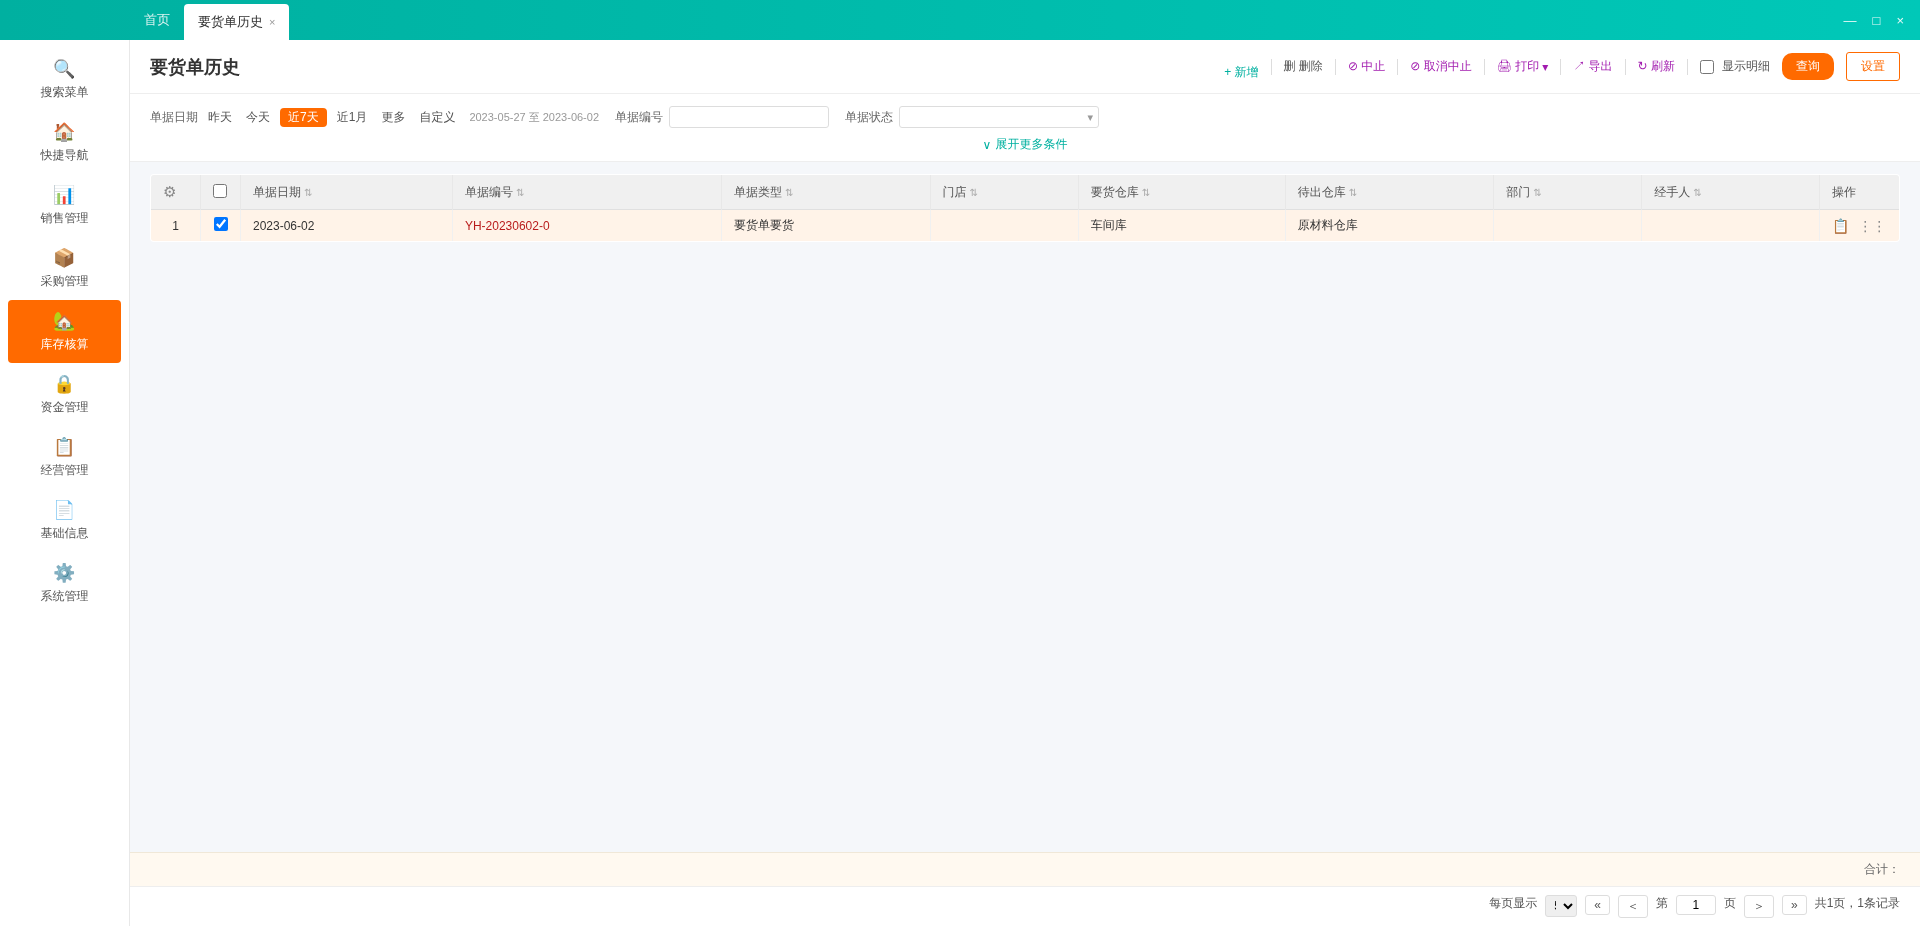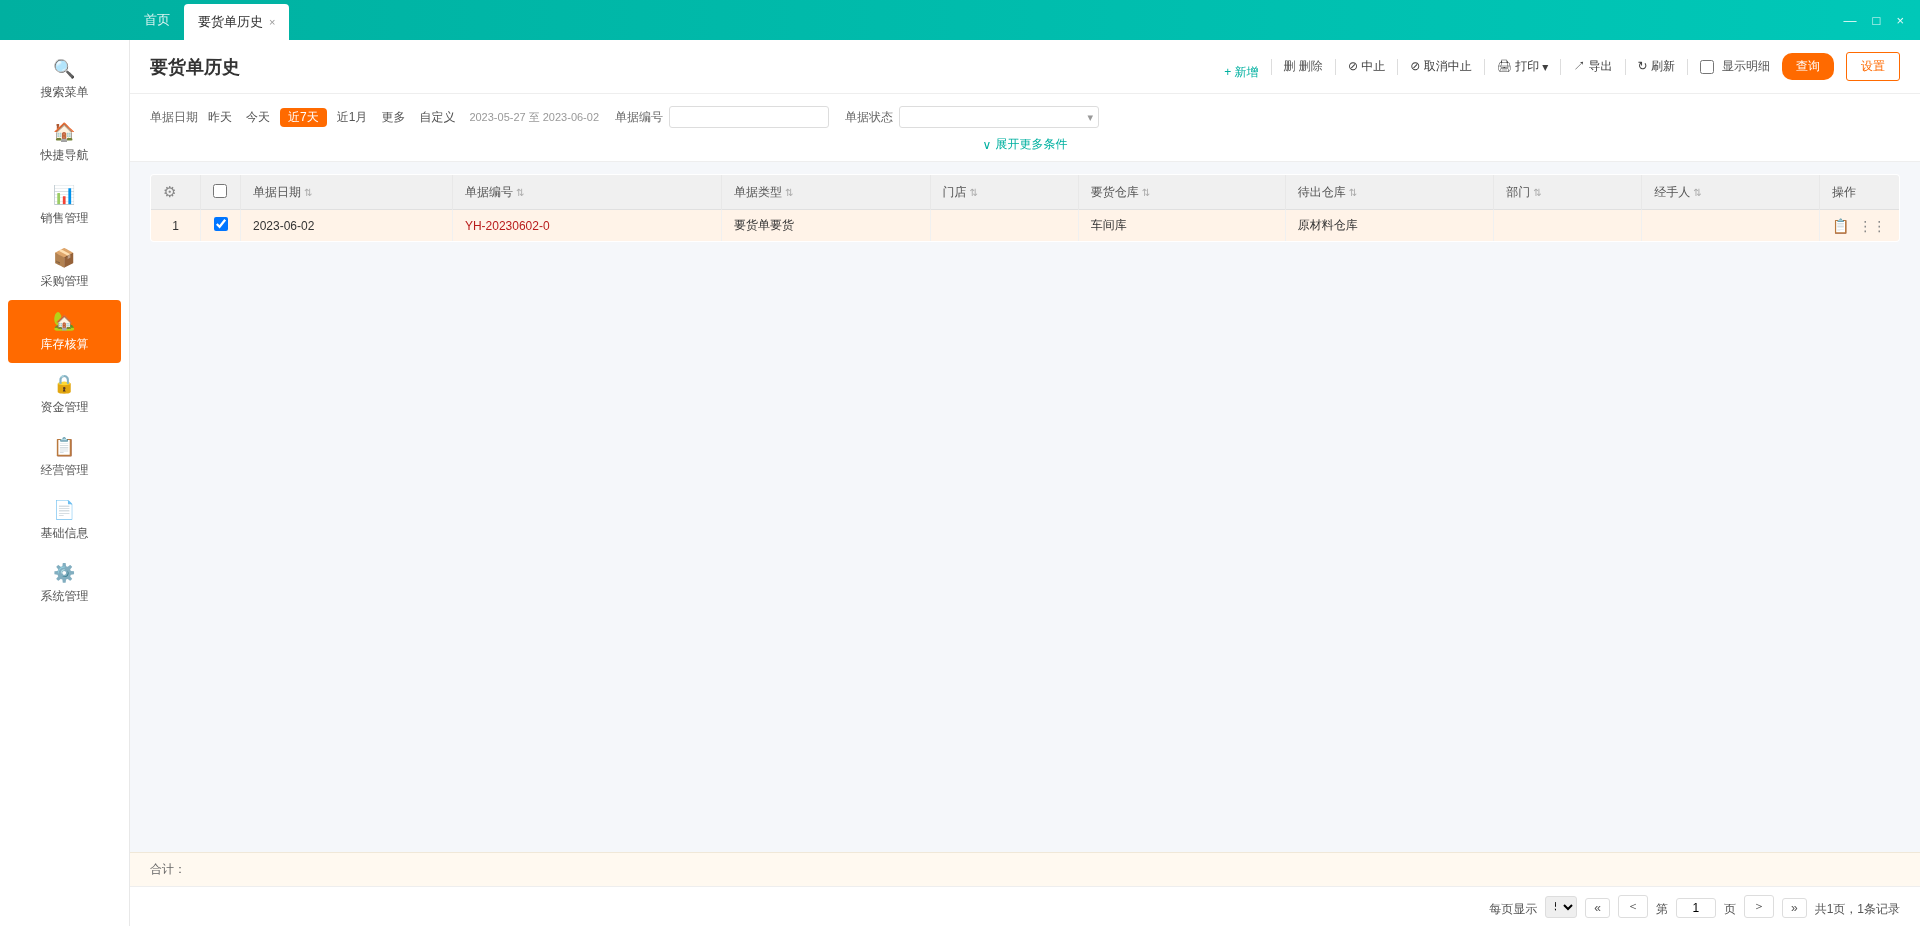--- a/index.html
+++ b/index.html
@@ -108,21 +108,21 @@
     .toolbar {
       display: flex;
       align-items: center;
       gap: 12px;
     }
     .toolbar-btn {
       display: flex;
       align-items: center;
       gap: 3px;
       cursor: pointer;
-      color: #404040;
+      color: #a21caf;
       font-size: 12px;
       white-space: nowrap;
     }
     .toolbar-btn.add-btn { color: #00b0a0; margin-top: 12px; }
     .toolbar-btn.del-btn { color: #555; text-align: right; }
     .btn-orange {
       background: #ff6a00;
       color: #fff;
       border: none;
       padding: 5px 14px;
@@ -289,27 +289,28 @@
     
     .table-footer {
       background: #fff9f0;
       border-top: 1px solid #f0e8d8;
       padding: 8px 20px;
       display: flex;
       align-items: center;
       font-size: 12px;
       color: #666;
       flex-shrink: 0;
+      justify-content: flex-end;
     }
     .pagination-area {
       background: #fff;
       border-top: 1px solid #eee;
       padding: 8px 20px;
       display: flex;
-      align-items: flex-end;
+      align-items: flex-start;
       justify-content: flex-end;
       gap: 8px;
       font-size: 12px;
       color: #555;
       flex-shrink: 0;
     }
     .page-size-select {
       border: 1px solid #ddd;
       border-radius: 3px;
       padding: 2px 4px;

